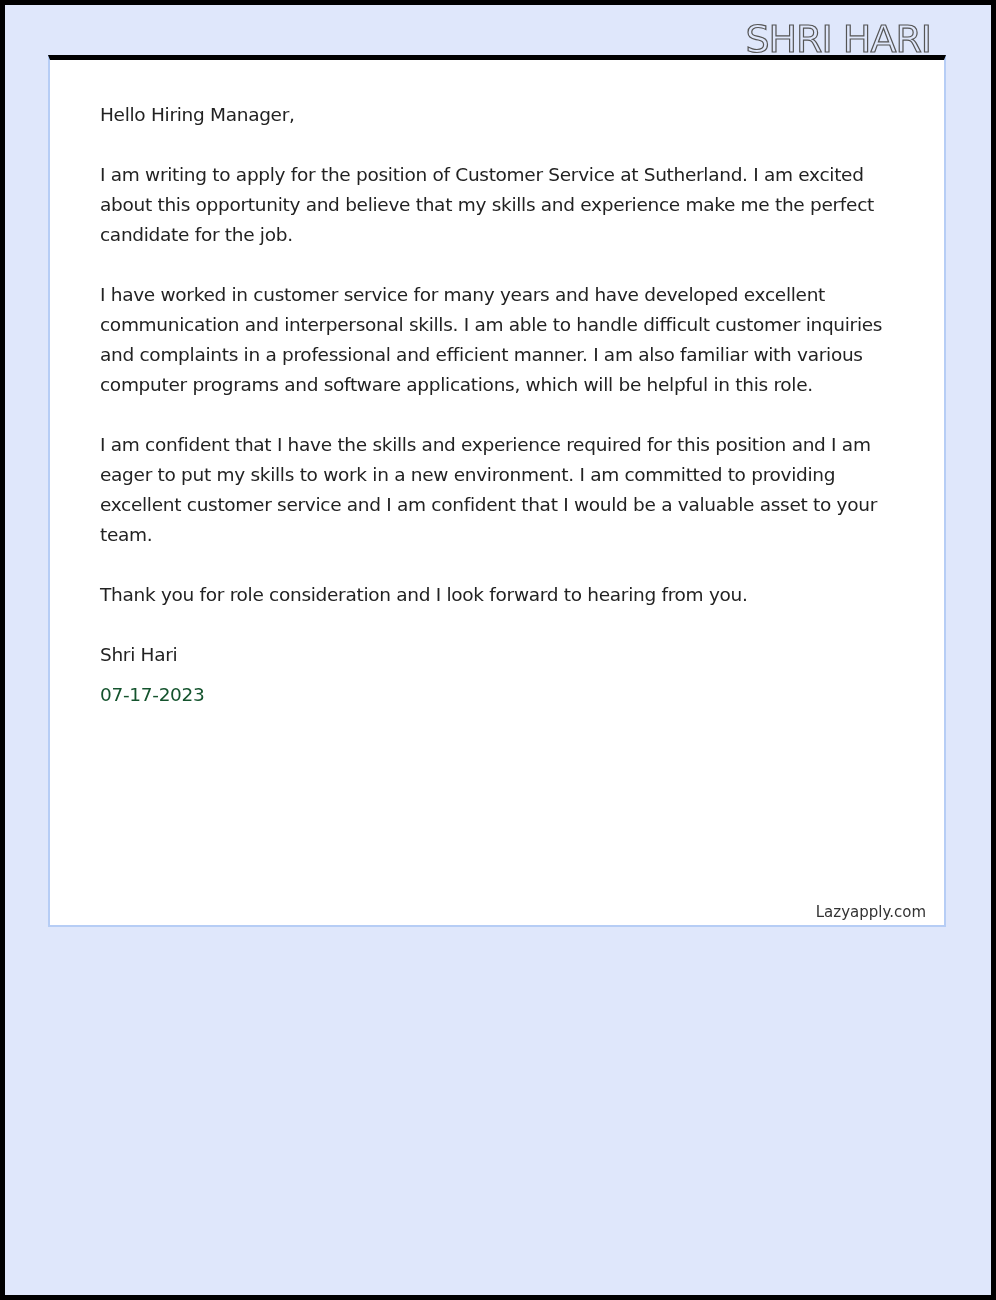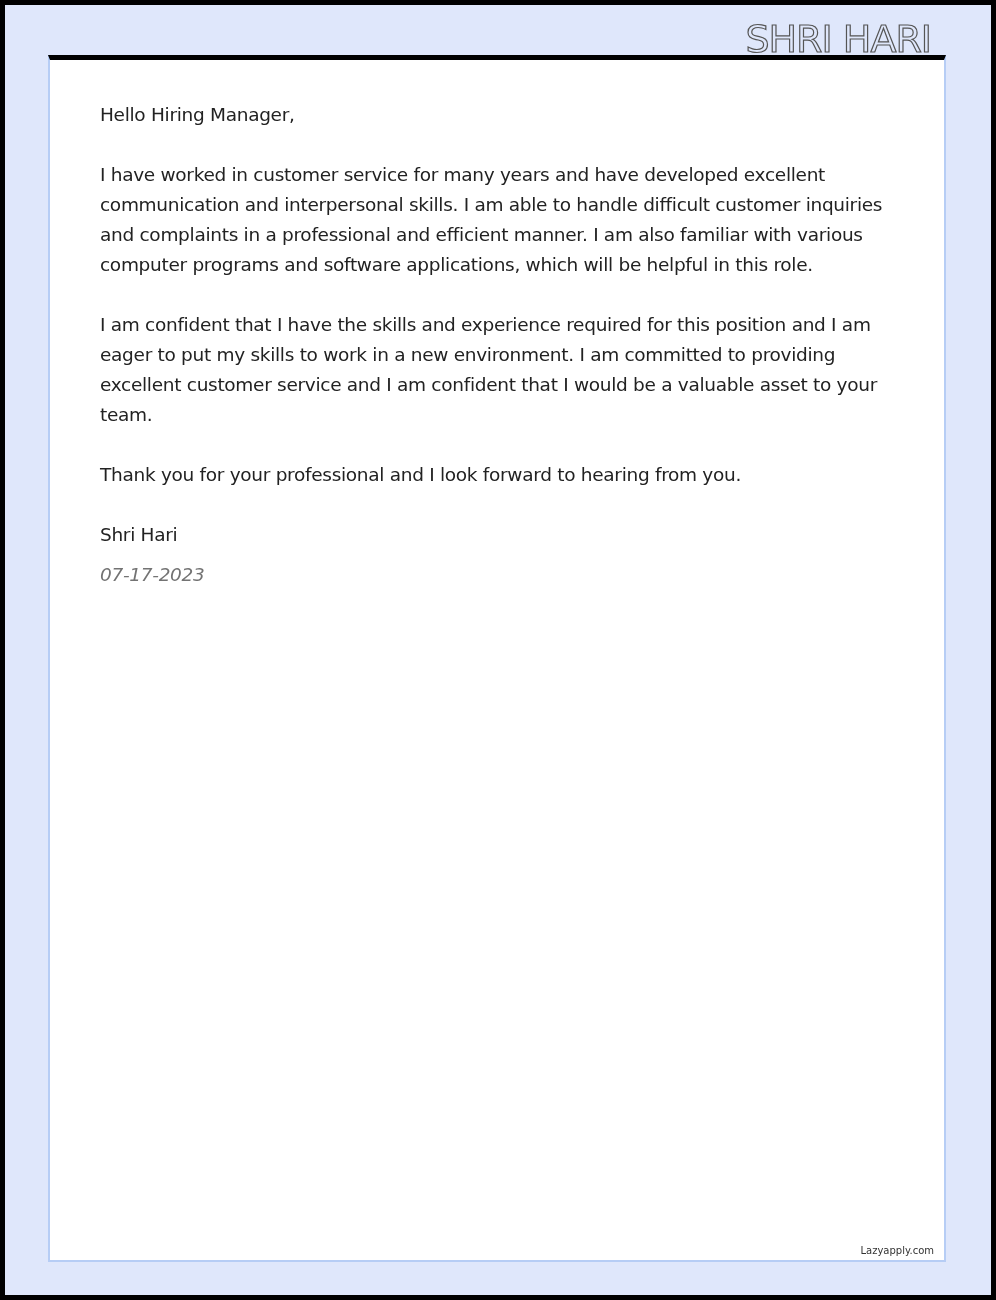--- a/index.html
+++ b/index.html
@@ -12,48 +12,49 @@
   .name-header {
     position: absolute; right: 60px; top: 12px;
     font-size: 38px; letter-spacing: -1px;
     color: #dfe7fb;
     -webkit-text-stroke: 1.2px #555;
     font-family: "DejaVu Sans", sans-serif;
     font-weight: normal;
   }
   .page {
     position: absolute; left: 43px; top: 50px;
-    width: 898px; height: 1207px; box-sizing: border-box;
+    width: 898px; height: 872px; box-sizing: border-box;
     background: #fff;
     border-left: 2px solid #b6cdf5; border-right: 2px solid #b6cdf5; border-bottom: 2px solid #b6cdf5;
     border-top: 5px solid #000;
   }
   .letter {
     position: absolute; left: 50px; top: 40px; width: 790px;
     font-size: 18.5px; line-height: 30px; color: #222;
     font-family: "DejaVu Sans", sans-serif;
     letter-spacing: -0.3px;
   }
   .letter p { margin: 0 0 30px 0; }
   .letter p.tight { margin-bottom: 10px; }
-  .date { color: #737373; font-style: italic; }
+  .date { color: #14532d; }
   .footer {
-    position: absolute; right: 10px; bottom: 4px;
-    font-size: 10px; color: #333;
+    position: absolute; right: 18px; bottom: 4px;
+    font-size: 15px; color: #333;
     font-family: "DejaVu Sans", sans-serif;
   }
 </style>
 </head>
 <body>
 
 <div class="name-header">SHRI HARI</div>
 
 <div class="page">
   <div class="letter">
     <p>Hello Hiring Manager,</p>
+    <p>I am writing to apply for the position of Customer Service at Sutherland. I am excited about this opportunity and believe that my skills and experience make me the perfect candidate for the job.</p>
     <p>I have worked in customer service for many years and have developed excellent communication and interpersonal skills. I am able to handle difficult customer inquiries and complaints in a professional and efficient manner. I am also familiar with various computer programs and software applications, which will be helpful in this role.</p>
     <p>I am confident that I have the skills and experience required for this position and I am eager to put my skills to work in a new environment. I am committed to providing excellent customer service and I am confident that I would be a valuable asset to your team.</p>
-    <p>Thank you for your professional and I look forward to hearing from you.</p>
+    <p>Thank you for role consideration and I look forward to hearing from you.</p>
     <p class="tight">Shri Hari</p>
     <p class="date">07-17-2023</p>
   </div>
   <div class="footer">Lazyapply.com</div>
 </div>
 
 </body></html>

